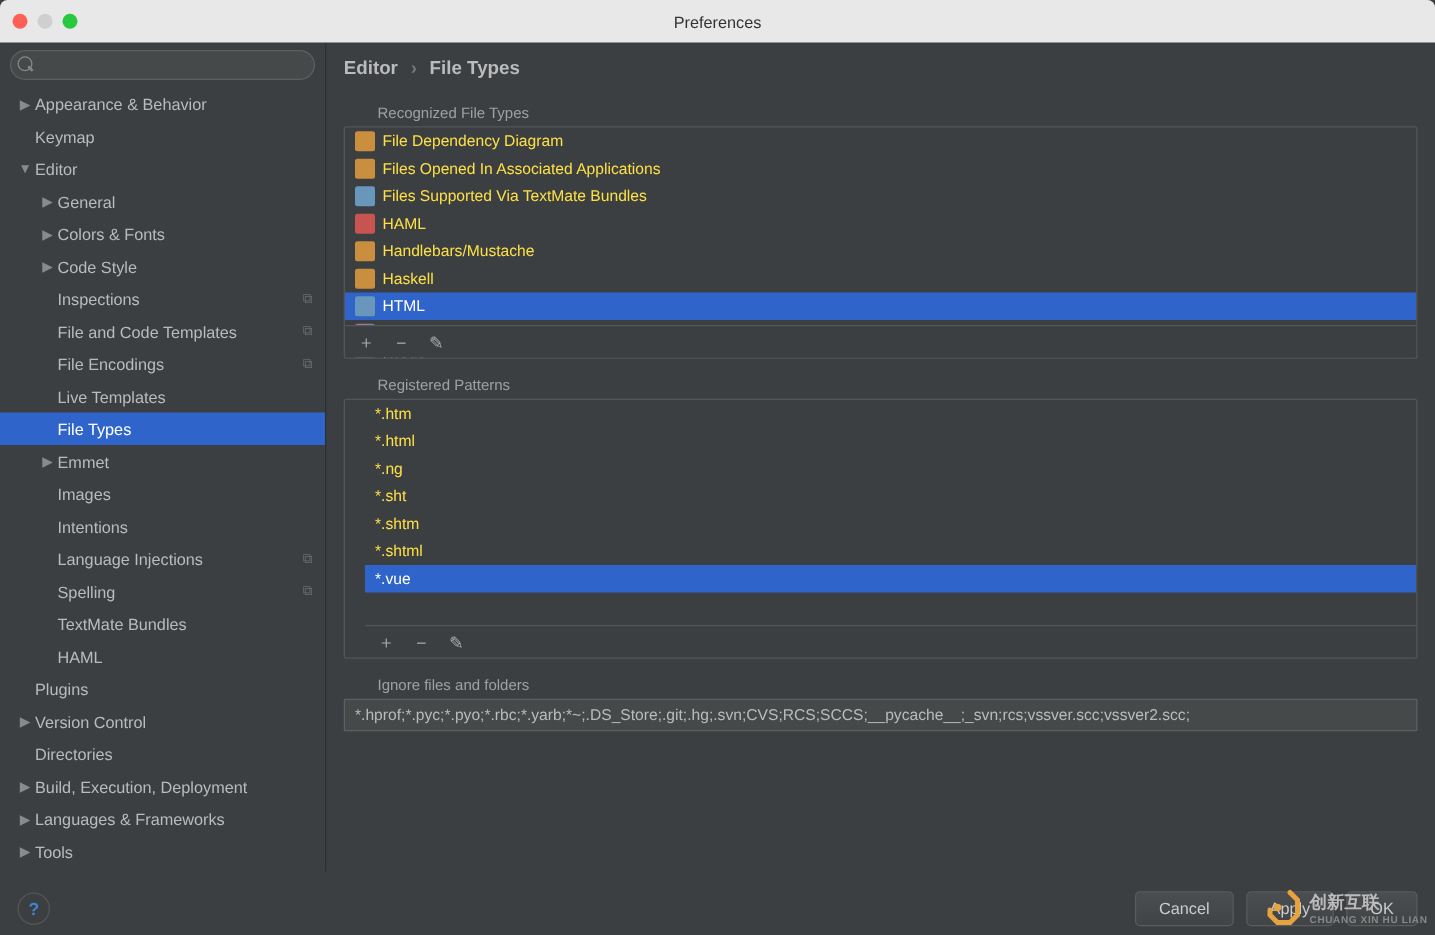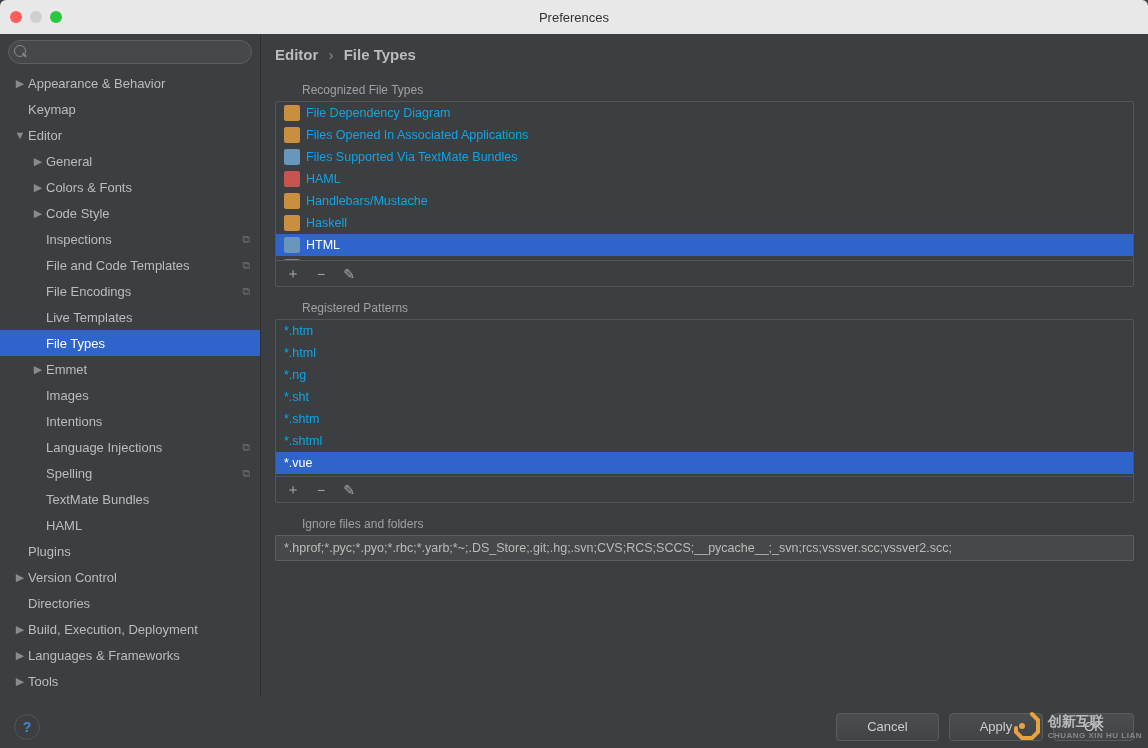--- a/index.html
+++ b/index.html
@@ -30,34 +30,34 @@
 .pin { margin-left:auto; margin-right:10px; opacity:0.35; font-size:11px; }
 
 .main { flex:1; display:flex; flex-direction:column; padding:12px 14px 0 14px; }
 .breadcrumb { font-size:15px; font-weight:600; color:#bbbbbb; margin-bottom:12px; }
 .breadcrumb .sep { color:#777; margin:0 6px; }
 
 .section-label { font-size:12px; color:#a0a0a0; margin-bottom:4px; margin-top:8px;margin-left:27px; }
 
 .listbox { background:#3c3f41; border:1px solid #555; border-radius:2px; }
 .ft-box { height:186px; overflow:hidden; position:relative; }
-.pat-box { height:184px; overflow:hidden; display:flex; flex-direction:column; }
+.pat-box { height:208px; overflow:hidden; display:flex; flex-direction:column;padding-left:16px; }
 .pat-scroll { flex:1; overflow:hidden; }
-.list-row { height:22px; display:flex; align-items:center; padding-left:8px; font-size:12.5px; color:#0ea5e9; cursor:pointer; }
+.list-row { height:22px; display:flex; align-items:center; padding-left:8px; font-size:12.5px; color:#fde047; cursor:pointer; }
 .list-row.selected { background:#2f65ca; color:#fff; }
 .ft-icon { width:16px; height:16px; margin-right:6px; display:inline-flex; align-items:center; justify-content:center; font-size:10px; border-radius:2px; }
 
 .toolbar { height:26px; display:flex; align-items:center; gap:14px; padding-left:10px; }
 .tb-btn { color:#aaa; font-size:14px; cursor:pointer; display:flex; align-items:center; justify-content:center; width:14px; height:14px; }
 
 .ignore-input { width:100%; height:26px; background:#45494a; border:1px solid #5e6060; border-radius:1px; padding:0 8px; color:#bbb; font-size:12.5px; }
 
 .footer { height:59px; display:flex; align-items:center; padding:0 14px; }
 .help { width:26px; height:26px; border-radius:50%; background:#3c3f41; border:1px solid #555; color:#3e86d4; font-weight:700; display:flex; align-items:center; justify-content:center; cursor:pointer; margin-right:auto; font-size:14px; }
-.btn { height:28px; padding:0 30px; background:linear-gradient(#4b4e50,#414446); border:1px solid #5c5c5c; border-radius:4px; color:#ccc; font-size:13px; margin-left:10px; cursor:pointer; }
+.btn { height:28px; padding:0 18px; background:linear-gradient(#4b4e50,#414446); border:1px solid #5c5c5c; border-radius:4px; color:#ccc; font-size:13px; margin-left:10px; cursor:pointer; }
 
 .logo { position:absolute; right:6px; bottom:6px; display:flex; align-items:center; gap:6px; color:#9a9a9a; font-size:12px;font-weight:bold; }
 .logo-shape { width:32px; height:32px; }
 </style>
 </head>
 <body>
 
 <div class="titlebar">
   <div class="traffic">
     <span class="tr-red"></span>

